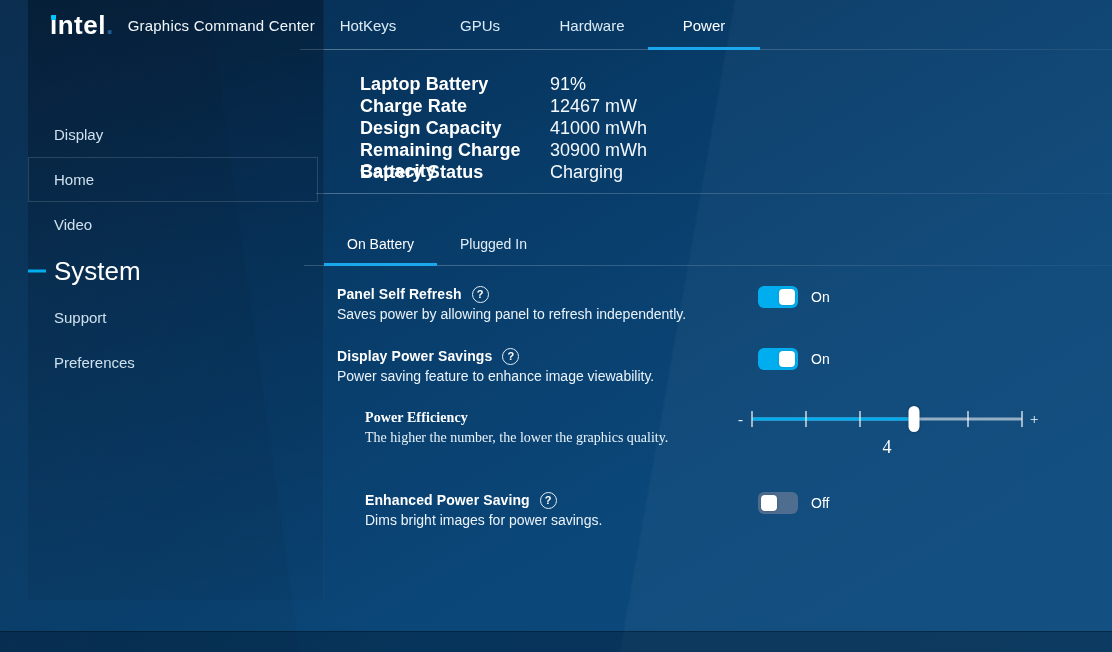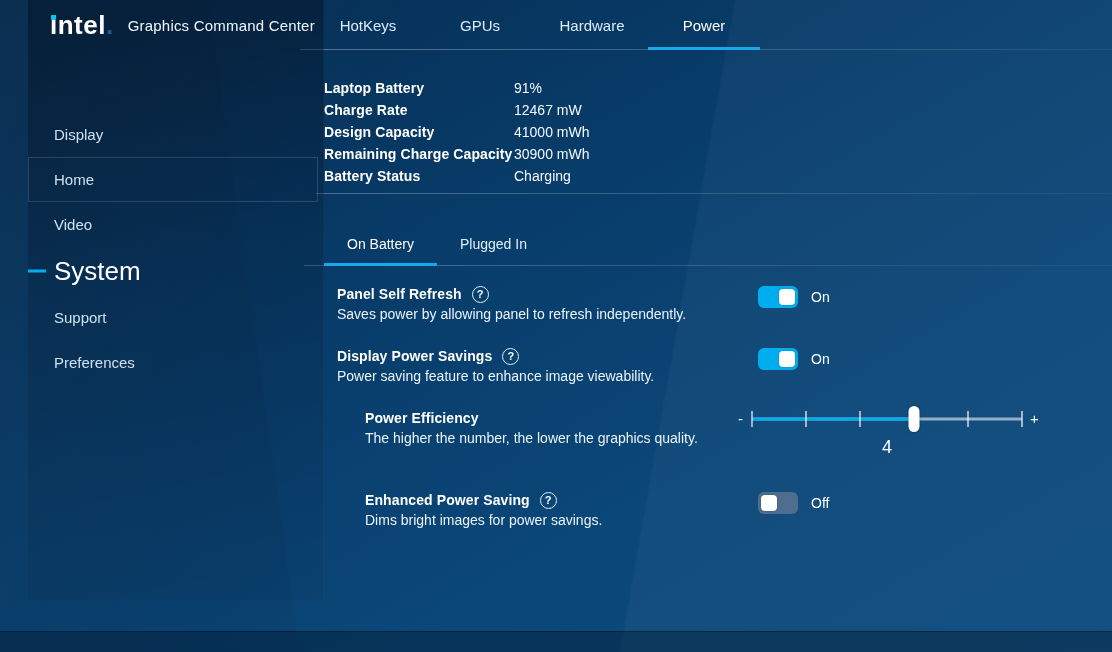--- a/index.html
+++ b/index.html
@@ -66,21 +66,21 @@
     width:112px; display:flex; align-items:center; justify-content:center;
     font-size:15px; color:#dcebf6; position:relative; cursor:pointer;
   }
   .tab.active { color:#ffffff; }
   .tab.active::after {
     content:""; position:absolute; left:0; right:0; bottom:0; height:3px;
     background:#1aa7ec; z-index:2;
   }
 
   .battery-table { margin:24px 0 0 28px; }
-  .info-row { display:flex; height:22px; align-items:flex-end; font-size:14px; }
+  .info-row { display:flex; height:22px; align-items:flex-start; font-size:18px;padding-left:36px; }
   .info-label { width:190px; font-weight:700; letter-spacing:0.1px; }
   .info-value { font-weight:400; color:#f4f9fd; }
 
   .divider {
     margin:9px 0 0 20px; height:1px;
     background:linear-gradient(90deg, rgba(255,255,255,0.28) 0%, rgba(255,255,255,0.14) 60%, rgba(255,255,255,0.04) 100%);
   }
 
   .power-tabs { display:flex; height:44px; margin-top:28px; padding-left:28px; position:relative; }
   .power-tabs::after {
@@ -145,21 +145,21 @@
   .tick:nth-child(7) { left:80%; } .tick:nth-child(8) { left:100%; }
   .thumb {
     position:absolute; left:60%; top:-2px; width:11px; height:26px;
     background:#ffffff; border-radius:6px; transform:translateX(-50%);
     box-shadow:0 0 3px rgba(0,0,0,0.3); cursor:grab; z-index:3;
   }
   .slider-value {
     position:absolute; top:29px; left:50%; transform:translateX(-50%);
     font-size:18px; color:#ffffff;
   }
-  .setting-row.slider-row { margin-bottom:26px; min-height:56px; }
+  .setting-row.slider-row { margin-bottom:26px; min-height:56px;font-family:Liberation Serif, serif; }
 </style>
 </head>
 <body>
 
 <div class="window">
   <div class="bg-facets"></div>
 
   <div class="sidebar">
     <div class="logo-row">
       <div class="logo">

